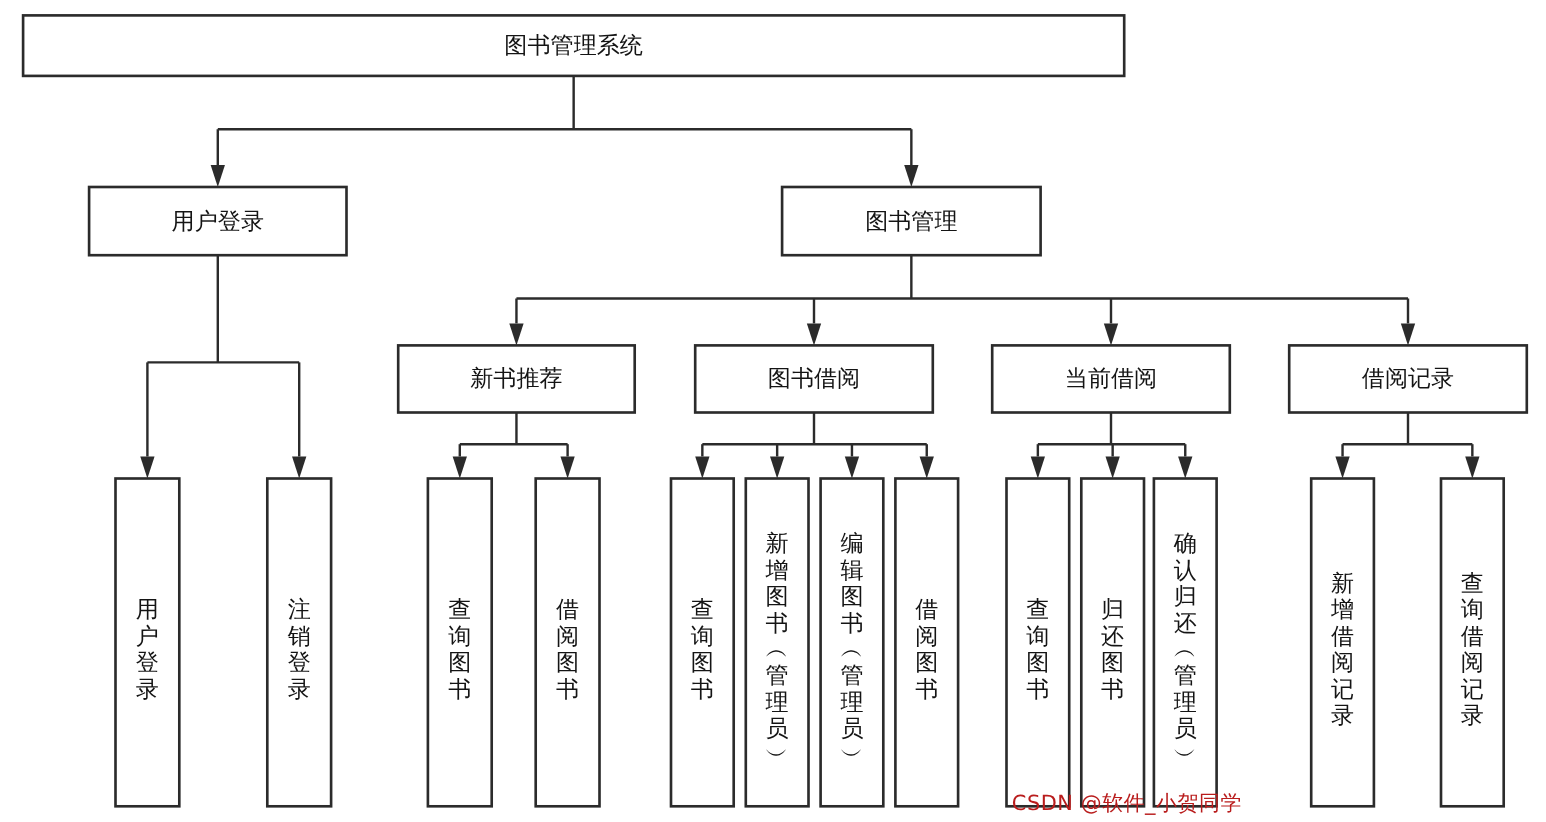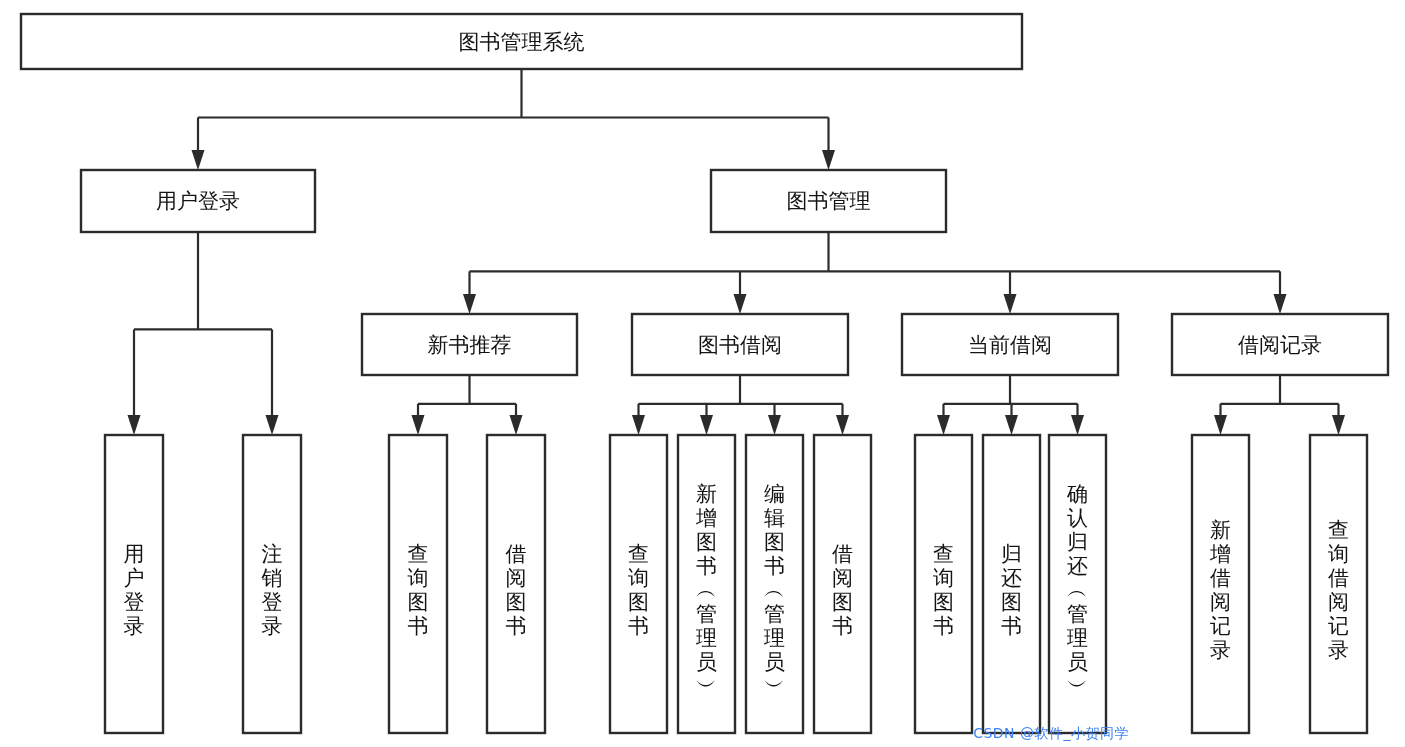--- a/index.html
+++ b/index.html
@@ -13,21 +13,21 @@
   .node-rect{fill:#ffffff;stroke:#2b2b2b;stroke-width:2.4;}
   .edge{stroke:#2b2b2b;stroke-width:2.2;fill:none;}
   .arrow-head{fill:#2b2b2b;stroke:none;}
   .node-label{
     font-family:"DejaVu Sans","Liberation Sans",sans-serif;
     font-size:21px;fill:#141414;dominant-baseline:middle;text-anchor:middle;
   }
   .watermark{
     position:absolute;right:8px;bottom:4px;
     font-family:"DejaVu Sans","Liberation Sans",sans-serif;
-    font-size:14px;color:#3b82f6;white-space:nowrap;letter-spacing:0.5px;
+    font-size:19px;color:#b91c1c;white-space:nowrap;letter-spacing:0.5px;
     pointer-events:none;user-select:none;
   }
 </style>
 </head>
 <body>
 
 <div id="stage">
   <svg id="diagram" viewBox="0 0 1405 747">
     <g id="edge-layer">
         <path d="M 521.5 69 L 521.5 117.47999999999999" class="edge"></path>

